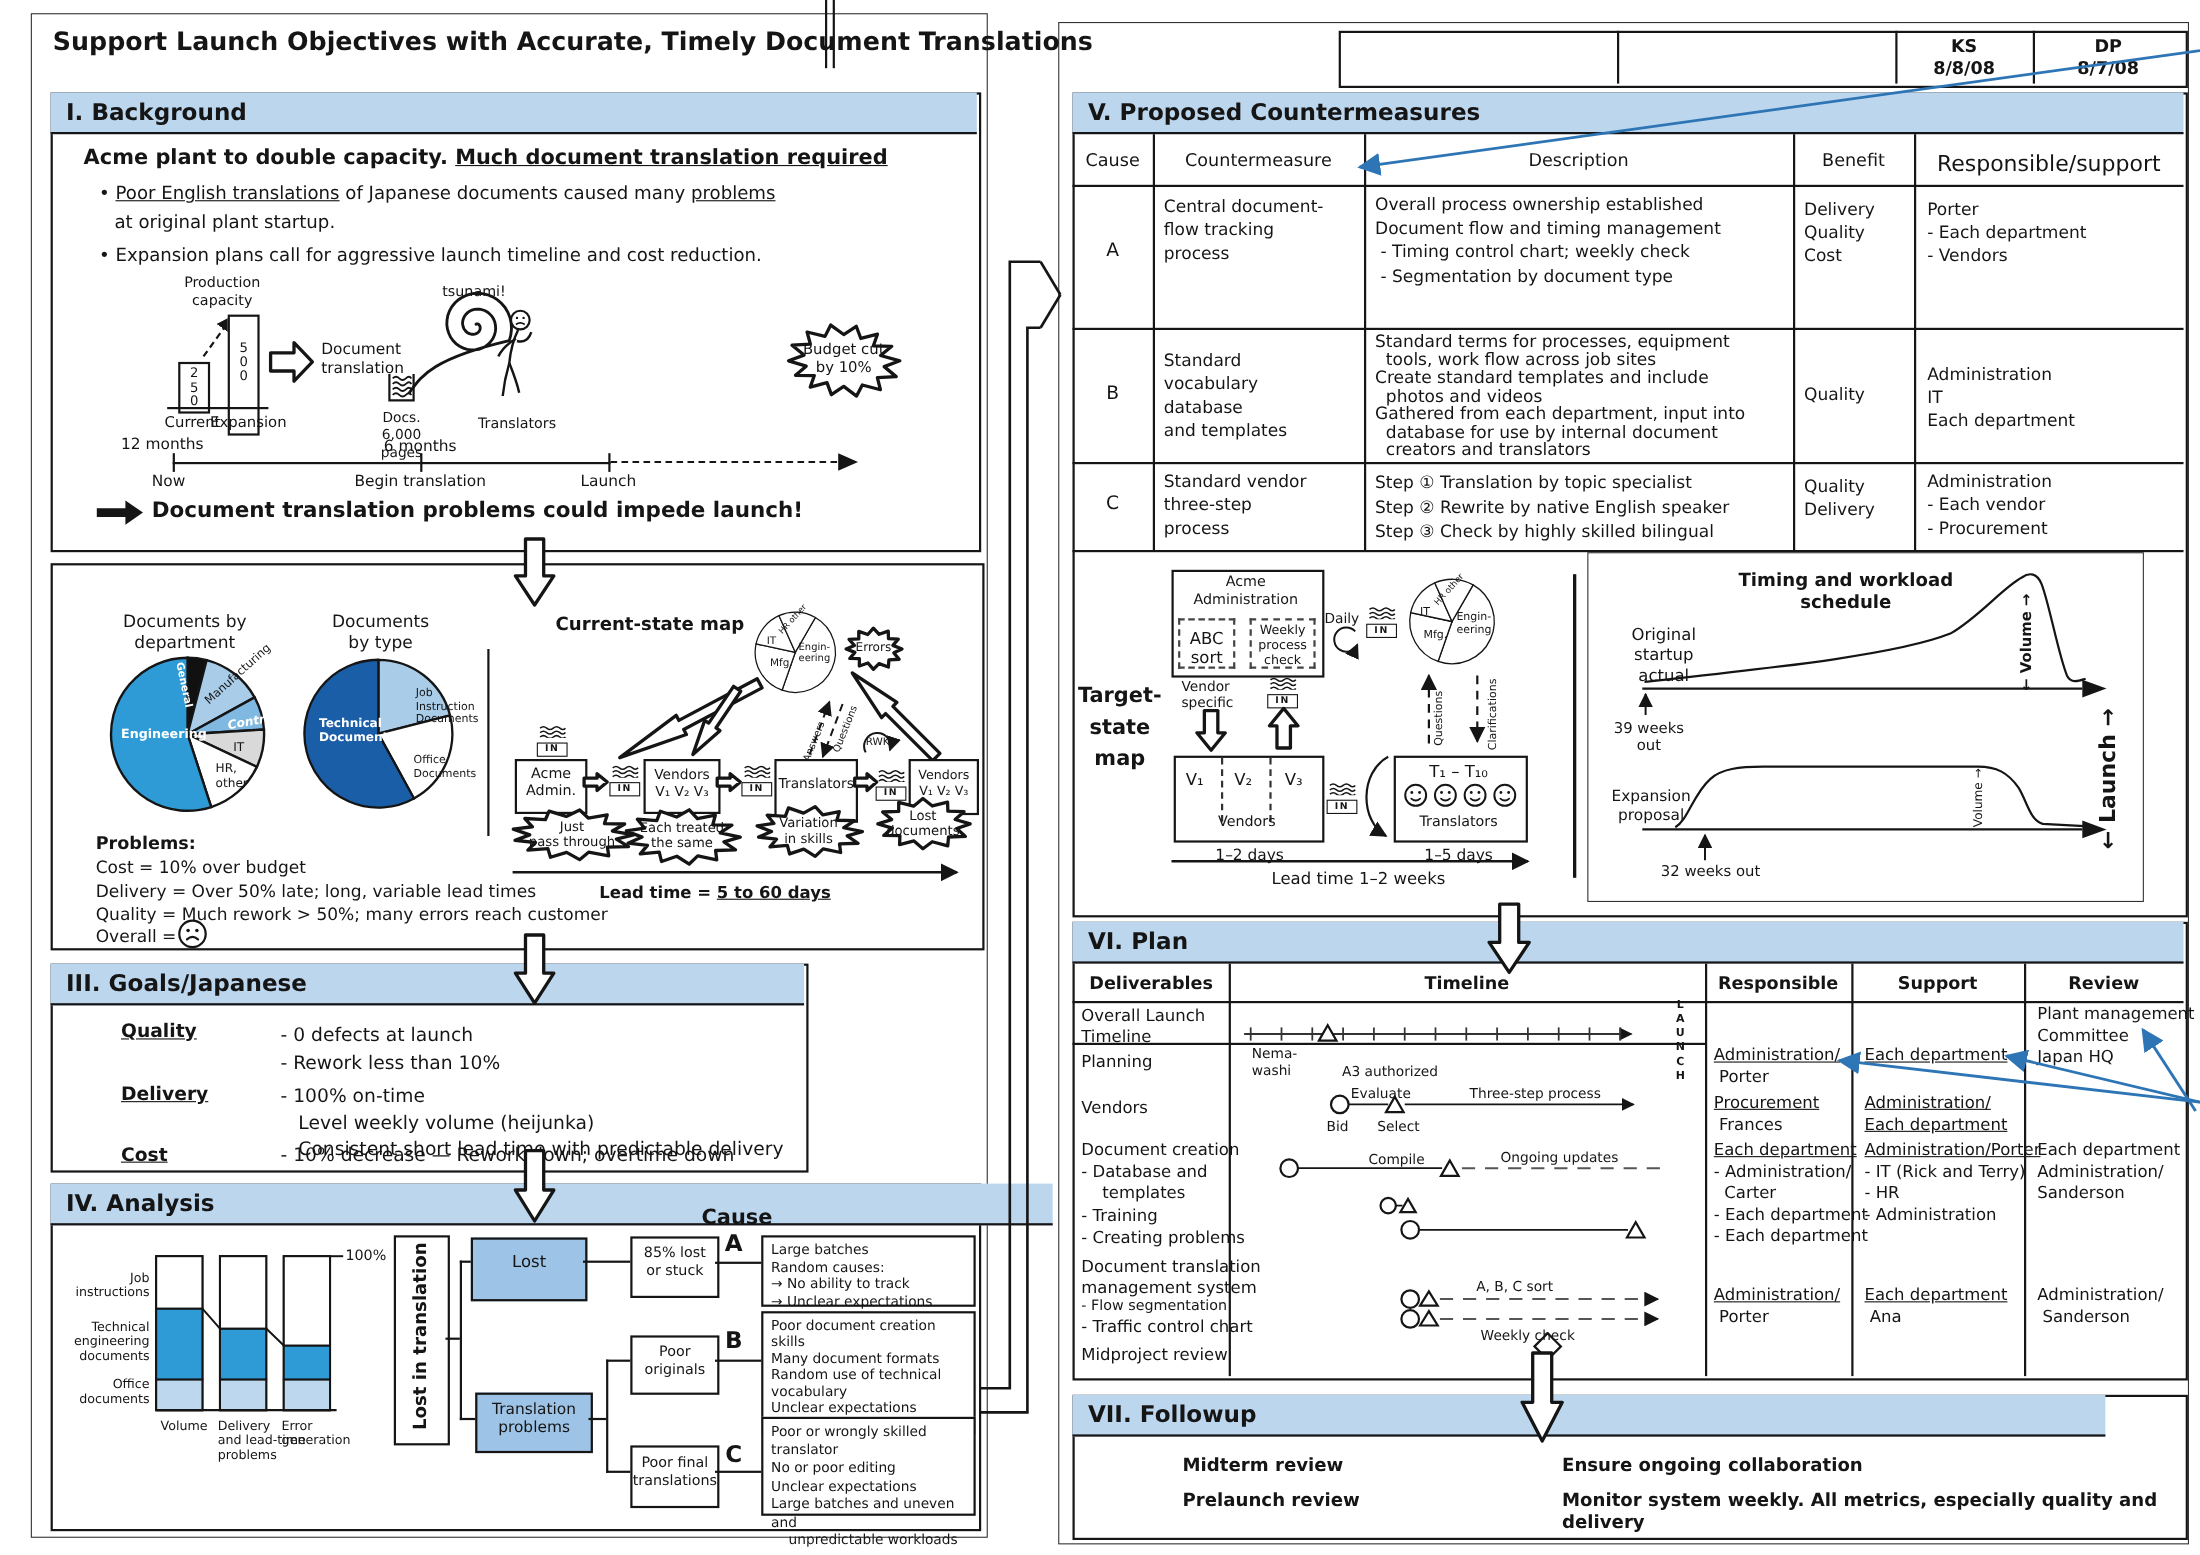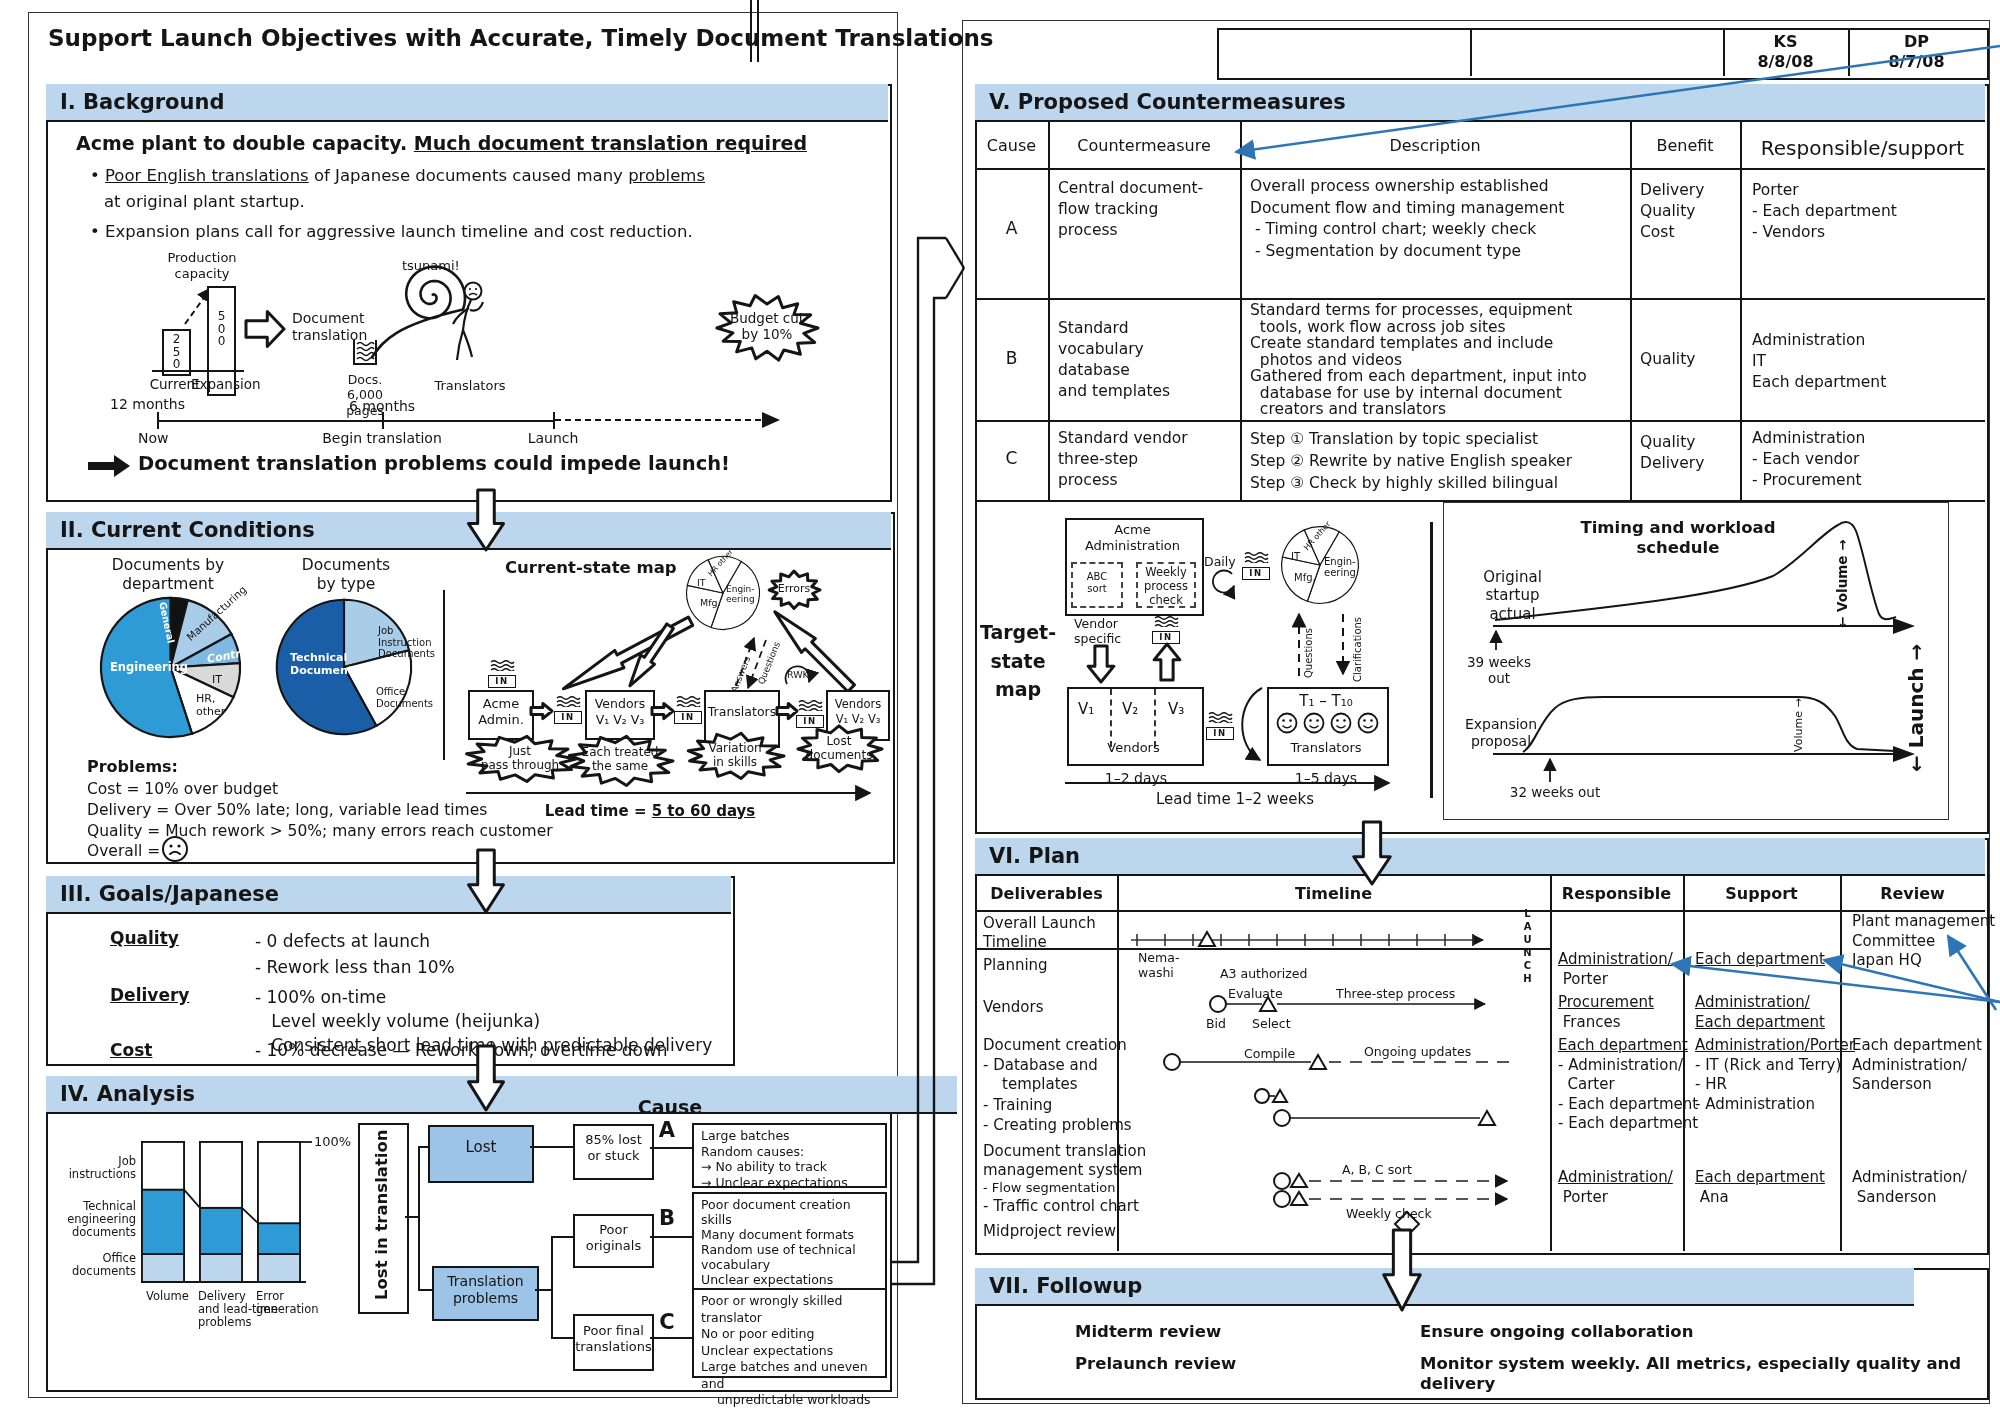--- a/index.html
+++ b/index.html
@@ -142,23 +142,20 @@
   <div class="t c" style="left:342px;top:398px;width:80px;font-size:14px">6 months</div>
   <div class="t" style="left:138px;top:430px;font-size:14px">Now</div>
   <div class="t c" style="left:322px;top:430px;width:120px;font-size:14px">Begin translation</div>
   <div class="t c" style="left:523px;top:430px;width:60px;font-size:14px">Launch</div>
   <svg class="abs" style="left:88px;top:455px" width="42" height="22">
       <polygon points="0,7 26,7 26,0 42,11 26,22 26,15 0,15" fill="#151515"></polygon>
     </svg>
   <div class="t b" style="left:138px;top:452px;font-size:19.5px">Document translation problems could impede launch!</div>
 
   <div class="sec" style="left:46px;top:512px;width:845px;height:348px"></div>
-  <div class="bar" style="left:46px;top:512px;width:845px;height:38px">
-      <span>II. Current Conditions</span>
-    </div>
   <div class="t c" style="left:108px;top:556px;width:120px;font-size:15.5px">Documents by
 department</div>
   <div class="t c" style="left:298px;top:556px;width:96px;font-size:15.5px">Documents
 by type</div>
   <svg class="abs" style="left:98px;top:595px" width="145" height="145" viewBox="0 0 200 200">
       <path d="M100,100 L100.0,4.0 A96,96 0 0 1 123.9,7.0 Z" fill="#111111" stroke="#151515" stroke-width="3"></path>
       <path d="M100,100 L123.9,7.0 A96,96 0 0 1 184.1,53.8 Z" fill="#A9CCE9" stroke="#151515" stroke-width="3"></path>
       <path d="M100,100 L184.1,53.8 A96,96 0 0 1 195.8,94.0 Z" fill="#7FB8E0" stroke="#151515" stroke-width="3"></path>
       <path d="M100,100 L195.8,94.0 A96,96 0 0 1 186.9,140.9 Z" fill="#D9D9D9" stroke="#151515" stroke-width="3"></path>
       <path d="M100,100 L186.9,140.9 A96,96 0 0 1 129.7,191.3 Z" fill="#FFFFFF" stroke="#151515" stroke-width="3"></path>
@@ -443,21 +440,21 @@
   <div class="t" style="left:1752px;top:428px;font-size:15.5px;line-height:21px">Administration
 - Each vendor
 - Procurement</div>
 
   <div class="t c b" style="left:978px;top:618px;width:80px;font-size:19px;line-height:1.5">Target-
 state
 map</div>
   <div class="box" style="left:1065px;top:518px;width:135px;height:94px"></div>
   <div class="t c" style="left:1065px;top:522px;width:135px;font-size:13px;line-height:1.25">Acme
 Administration</div>
-  <div class="dashbox t c" style="left:1071px;top:562px;width:52px;height:46px;font-size:10px;padding-top:7px;box-sizing:border-box">ABC
+  <div class="dashbox t c" style="left:1071px;top:562px;width:52px;height:46px;font-size:15px;padding-top:7px;box-sizing:border-box">ABC
 sort</div>
   <div class="dashbox t c" style="left:1136px;top:562px;width:60px;height:46px;font-size:11.5px;padding-top:2px;box-sizing:border-box;line-height:1.2">Weekly
 process
 check</div>
   <div class="t" style="left:1204px;top:554px;font-size:12.5px">Daily</div>
   <svg class="abs" style="left:1208px;top:568px" width="30" height="28">
       <path d="M24,6 A11,11 0 1 0 26,18" fill="none" stroke="#151515" stroke-width="1.8" marker-end="url(#mkb)"></path>
     </svg>
   <div class="intray" style="left:1240px;top:548px"><svg width="30" height="12" viewBox="0 0 30 12">
         <path d="M4,3 q3,-2.5 6,0 t6,0 t6,0 t5,0" fill="none" stroke="#151515" stroke-width="1.4"></path>

